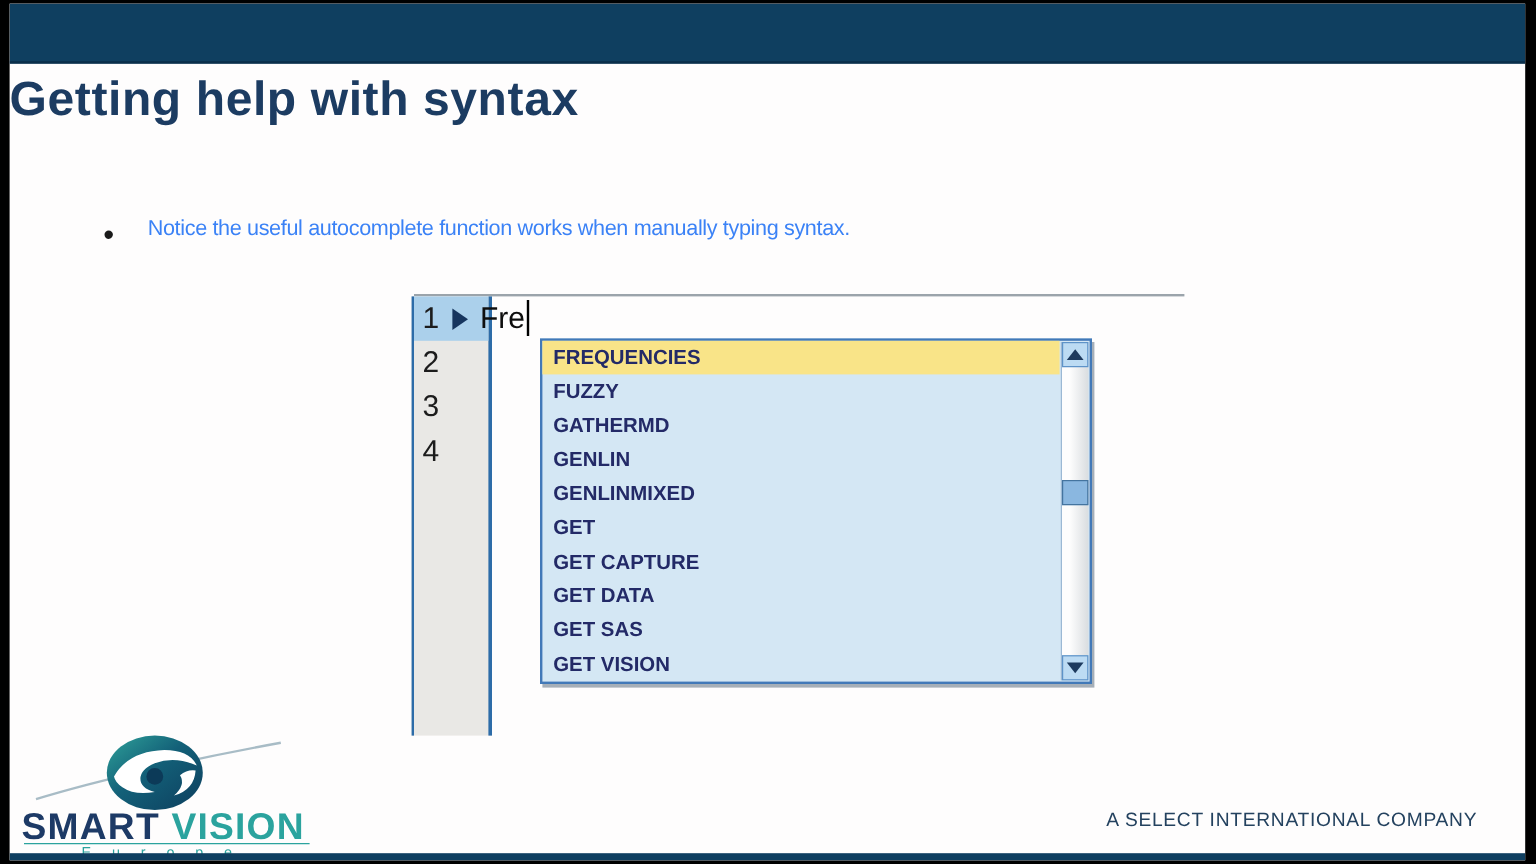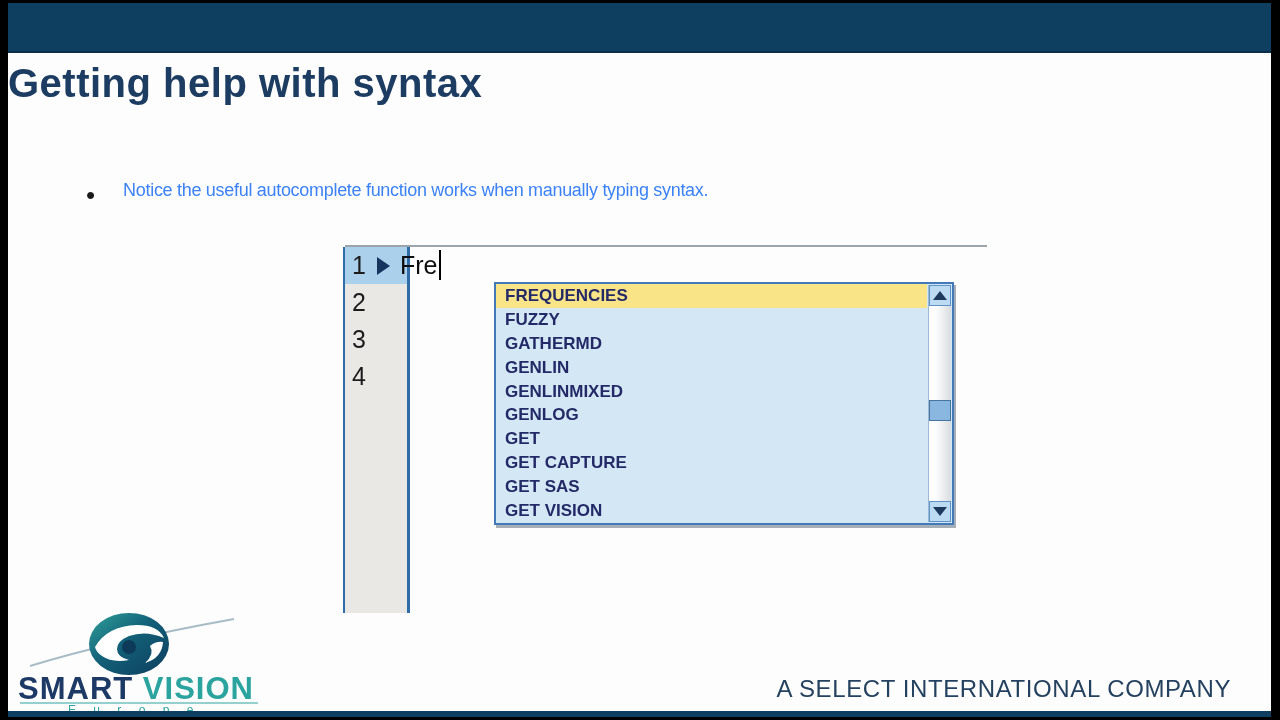--- a/index.html
+++ b/index.html
@@ -33,23 +33,23 @@
   .gutter-row.current { background:#abd0eb; }
   .line-marker { width:0; height:0; margin-left:11px;
                  border-left:13px solid #16355e;
                  border-top:9px solid transparent; border-bottom:9px solid transparent; }
 
   .typed-line { position:absolute; left:392px; top:243px; height:38px;
                 display:flex; align-items:center; font-size:25px; color:#0e0e0e; }
   .text-cursor { width:2px; height:30px; background:#000; margin-left:1px; }
 
   
-  .dropdown { position:absolute; left:442px; top:279px; width:460px; height:243px;
+  .dropdown { position:absolute; left:442px; top:279px; width:460px; height:288px;
               background:#d4e7f4; border:2px solid #4279b8;
-              box-shadow:2px 3px 0 rgba(60,80,100,0.45);margin-left:44px; }
+              box-shadow:2px 3px 0 rgba(60,80,100,0.45); }
   .ac-items { position:absolute; left:0; top:0; bottom:0; right:25px;
               display:flex; flex-direction:column; }
   .ac-item { flex:1; display:flex; align-items:center; padding-left:9px;
              font-size:17px; font-weight:bold; color:#232a67; white-space:nowrap; }
   .ac-item.selected { background:#f9e488; }
 
   .scrollbar { position:absolute; top:1px; right:1px; bottom:1px; width:23px;
                background:linear-gradient(to right,#fdfdfd 30%,#d9dde0);
                border-left:1px solid #9bb8d4; }
   .scroll-btn { position:absolute; left:0; right:0; height:21px; background:#bcdbf3;
@@ -58,21 +58,21 @@
   .scroll-btn.down { bottom:0; }
   .tri-up { width:0; height:0; border-left:7px solid transparent; border-right:7px solid transparent;
             border-bottom:9px solid #1d3a5e; }
   .tri-down { width:0; height:0; border-left:7px solid transparent; border-right:7px solid transparent;
               border-top:9px solid #1d3a5e; }
   .scroll-thumb { position:absolute; left:0; right:0; top:115px; height:21px;
                   background:#8ab7e0; border:1px solid #44749f; }
 
   
   .logo-svg { position:absolute; left:4px; top:599px; }
-  .tagline { position:absolute; right:40px; top:672px; font-size:24px; color:#24425f;
+  .tagline { position:absolute; right:40px; top:672px; font-size:16px; color:#24425f;
              letter-spacing:0.6px; font-weight:400; }
 </style>
 </head>
 <body>
 
 <div class="slide">
 
   <div class="header-bar"></div>
 
   <div class="slide-title">Getting help with syntax</div>
@@ -106,23 +106,23 @@
       <span class="text-cursor"></span>
     </div>
 
     <div class="dropdown">
       <div class="ac-items">
         <div class="ac-item selected">FREQUENCIES</div>
         <div class="ac-item">FUZZY</div>
         <div class="ac-item">GATHERMD</div>
         <div class="ac-item">GENLIN</div>
         <div class="ac-item">GENLINMIXED</div>
-        <div class="ac-item">GENLOG</div>
         <div class="ac-item">GET</div>
         <div class="ac-item">GET CAPTURE</div>
+        <div class="ac-item">GET DATA</div>
         <div class="ac-item">GET SAS</div>
         <div class="ac-item">GET VISION</div>
       </div>
       <div class="scrollbar">
         <div class="scroll-btn up">
           <span class="tri-up"></span>
         </div>
         <div class="scroll-thumb"></div>
         <div class="scroll-btn down">
           <span class="tri-down"></span>

